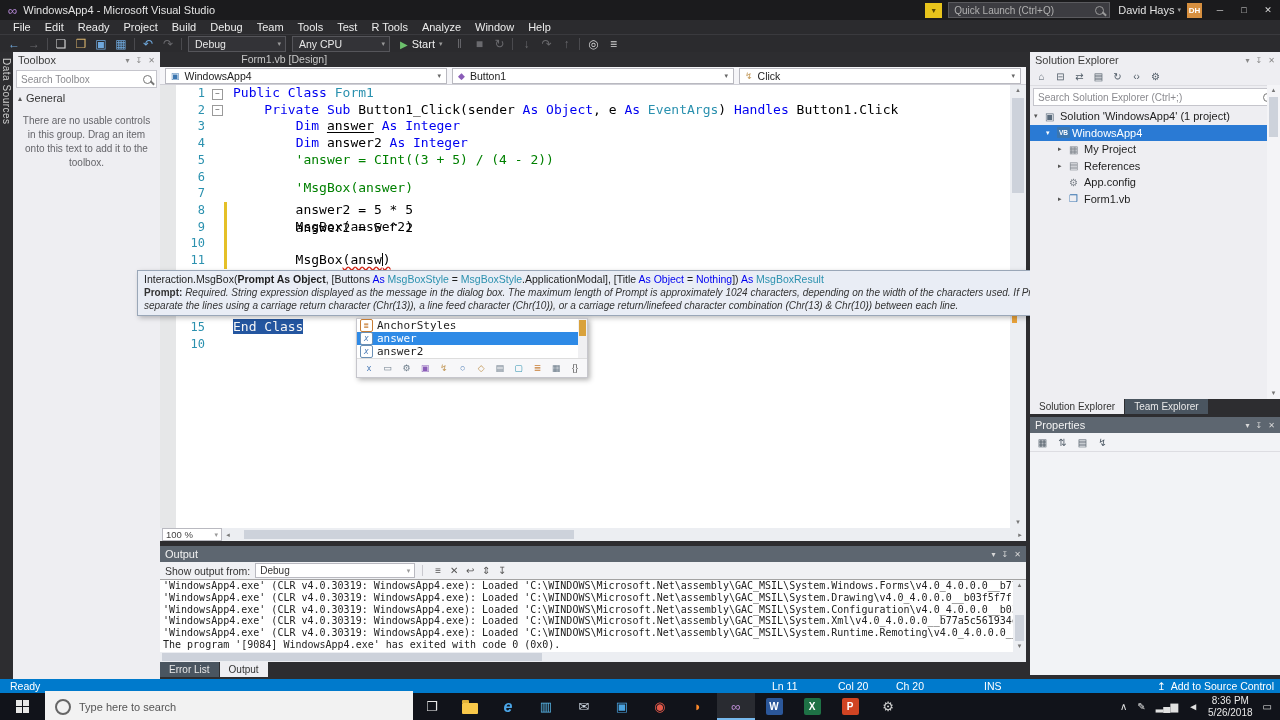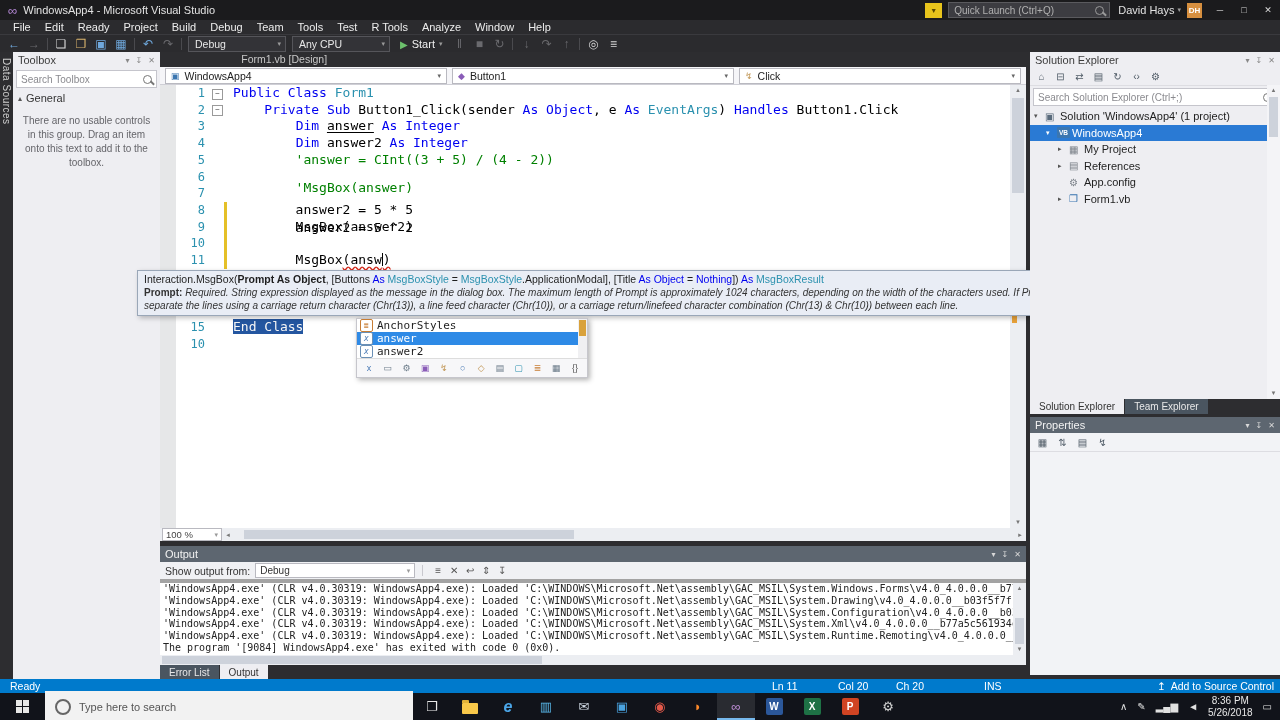--- a/index.html
+++ b/index.html
@@ -116,21 +116,21 @@
     display:flex;align-items:center;justify-content:center;border-radius:2px;background:#fff;flex:none;}
   .ico-enum{width:11px;height:11px;border:1px solid #c77d34;color:#c77d34;font-size:8px;
     display:flex;align-items:center;justify-content:center;border-radius:2px;background:#fff;flex:none;}
   #cmp-scroll{position:absolute;right:0;top:0;width:9px;height:39px;background:#f0f0f2;}
   .cmp-thumb{margin:1px;height:16px;background:#d9a23c;}
   #cmp-filters{height:18px;border-top:1px solid #ddd;background:#f7f7f9;display:flex;align-items:center;
     justify-content:space-between;padding:0 5px;}
   .cmp-filter{font-size:9px;width:14px;text-align:center;}
   
   #output-panel{position:absolute;left:160px;top:546px;width:866px;height:129px;background:#f5f6f9;}
-  #output-toolbar{height:17px;background:#f0f1f4;border-bottom:4px solid #a3a3a3;display:flex;align-items:center;
+  #output-toolbar{height:17px;background:#f0f1f4;border-bottom:1px solid #a3a3a3;display:flex;align-items:center;
     gap:5px;padding:0 5px;font-size:10.5px;color:#333;}
   #out-combo{width:150px;height:13px;background:#fff;border:1px solid #b9b9c0;display:flex;align-items:center;
     justify-content:space-between;font-size:10px;padding:0 4px;}
   .mini-sep{width:1px;height:11px;background:#c8c8ce;margin:0 2px;}
   .mini-icon{width:16px;text-align:center;font-size:10px;color:#555;}
   #out-log{position:relative;height:72px;background:#fff;overflow:hidden;}
   .out-line{white-space:pre;font-family:"DejaVu Sans Mono",monospace;font-size:10px;line-height:11.8px;
     color:#222;padding-left:3px;}
   #out-vscroll{position:absolute;right:0;top:0;width:13px;height:72px;background:#eceef2;}
   #out-vthumb{position:absolute;left:2px;bottom:11px;width:9px;height:26px;background:#cdd2db;}

